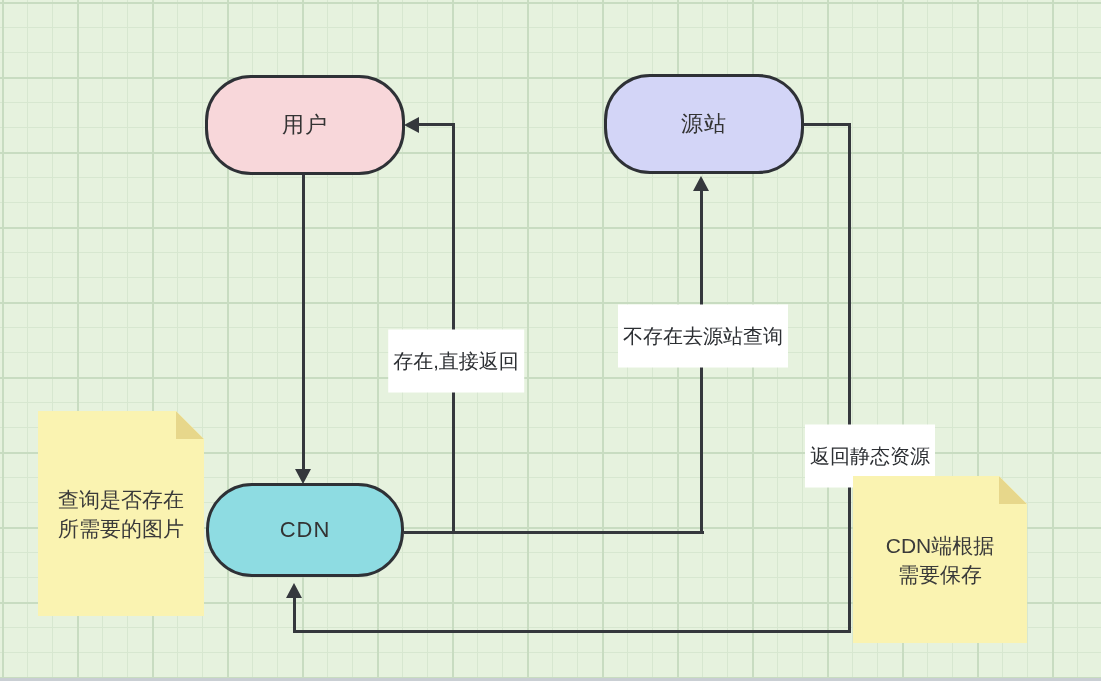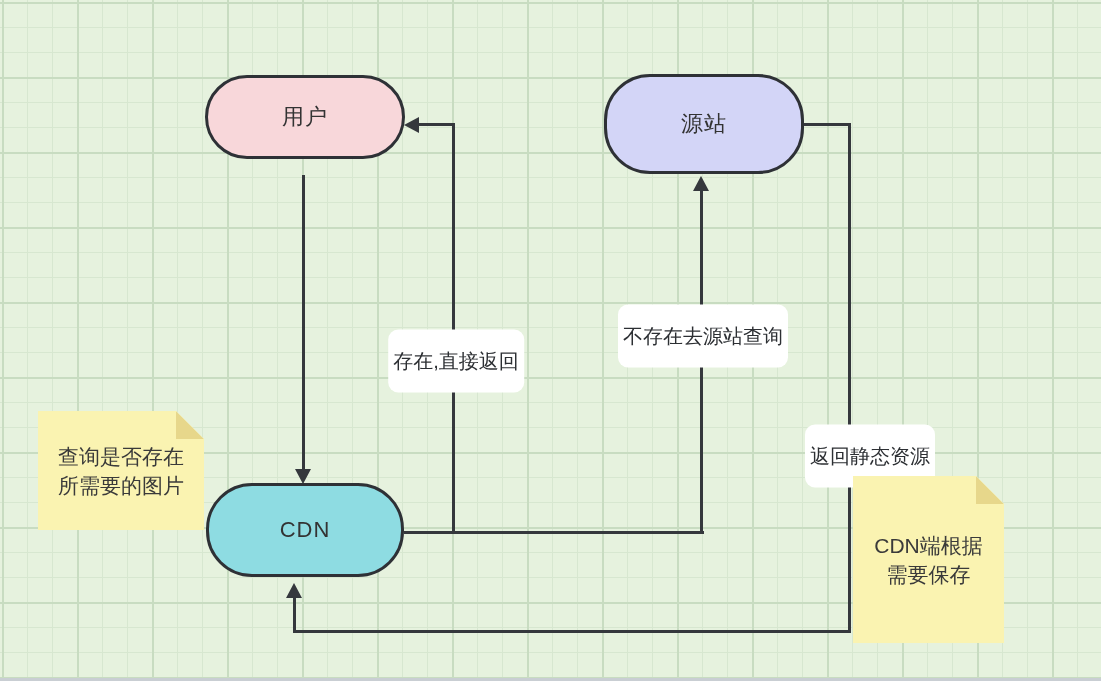--- a/index.html
+++ b/index.html
@@ -25,47 +25,47 @@
   .arrow-up    { border-left:8px solid transparent; border-right:8px solid transparent; border-bottom:15px solid #35383d; }
   .arrow-left  { border-top:8px solid transparent; border-bottom:8px solid transparent; border-right:15px solid #35383d; }
 
   
   .node {
     position:absolute; box-sizing:border-box;
     border:3px solid #2e3136; border-radius:46px;
     display:flex; align-items:center; justify-content:center;
     font-size:22px; color:#333; letter-spacing:1px;
   }
-  .node-user   { left:205px; top:75px;  width:200px; height:84px; background:#f8d7da; }
+  .node-user   { left:205px; top:75px;  width:200px; height:100px; background:#f8d7da; }
   .node-origin { left:604px; top:74px;  width:200px; height:100px; background:#d3d5f7;text-align:right; }
   .node-cdn    { left:206px; top:483px; width:198px; height:94px;  background:#8edce2; }
 
   
   .edge-label {
     position:absolute; transform:translate(-50%,-50%);
     background:#ffffff; padding:18px 5px;
-    font-size:20px; color:#2c2f33; white-space:nowrap;border-radius:10px;
+    font-size:20px; color:#2c2f33; white-space:nowrap;
   }
 
   
   .note {
     position:absolute;
     display:flex; flex-direction:column; justify-content:center;
     text-align:center; color:#3a3a3a;
     font-size:21px; line-height:29px;
     clip-path: polygon(0 0, calc(100% - 28px) 0, 100% 28px, 100% 100%, 0 100%);
     background:#faf3b1;
   }
   .note .fold {
     position:absolute; top:0; right:0;
     width:28px; height:28px; background:#e7d78b;
     clip-path: polygon(0 0, 100% 100%, 0 100%);
   }
-  .note-left  { left:38px;  top:411px; width:166px; height:119px;text-align:center; }
-  .note-right { left:853px; top:476px; width:151px; height:167px; }
+  .note-left  { left:38px;  top:411px; width:166px; height:205px;text-align:center; }
+  .note-right { left:853px; top:476px; width:174px; height:167px; }
 
   .bottom-edge {
     position:absolute; left:0; bottom:0; width:100%; height:3px;
     background:#c9ced3;
   }
 </style>
 </head>
 <body>
 
 <div class="canvas">

